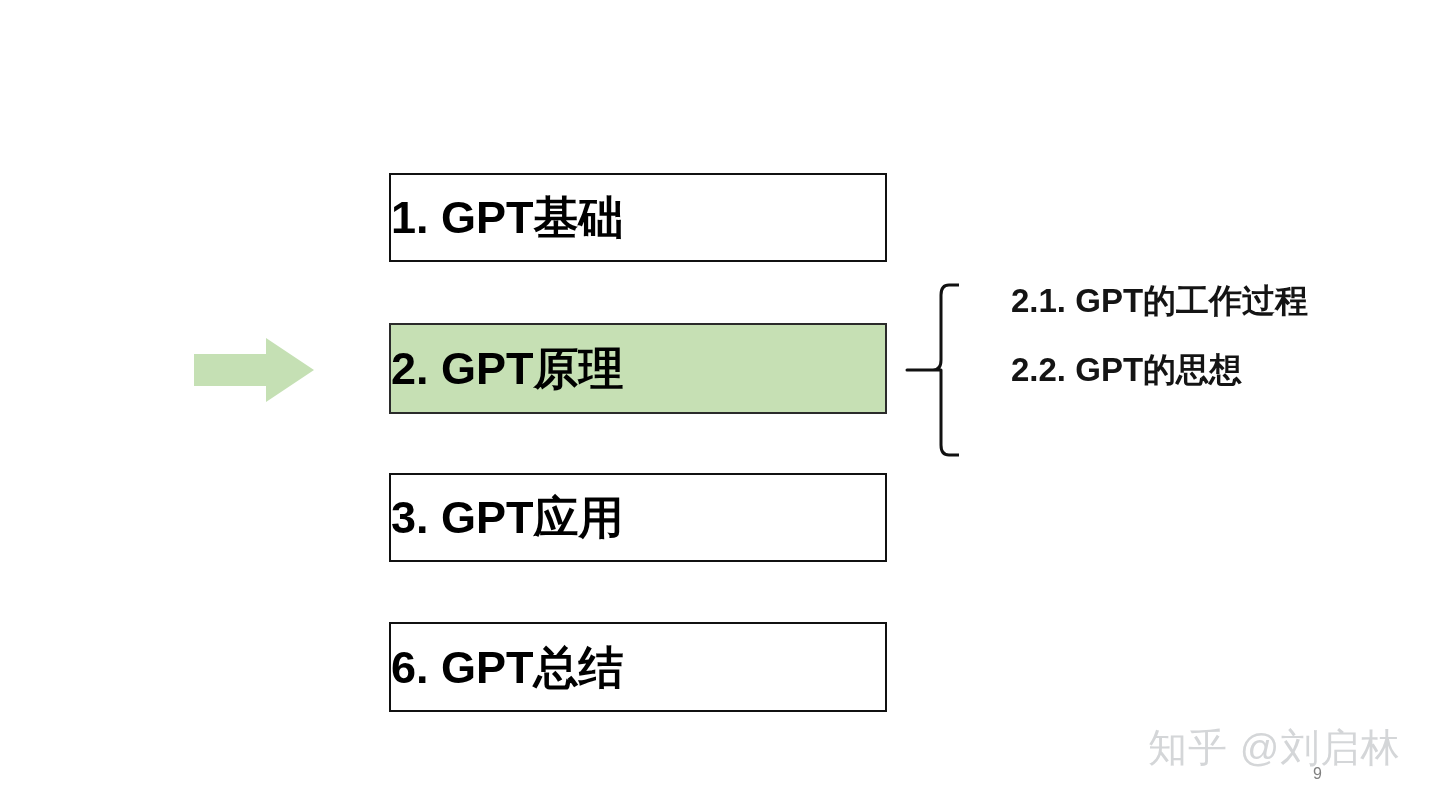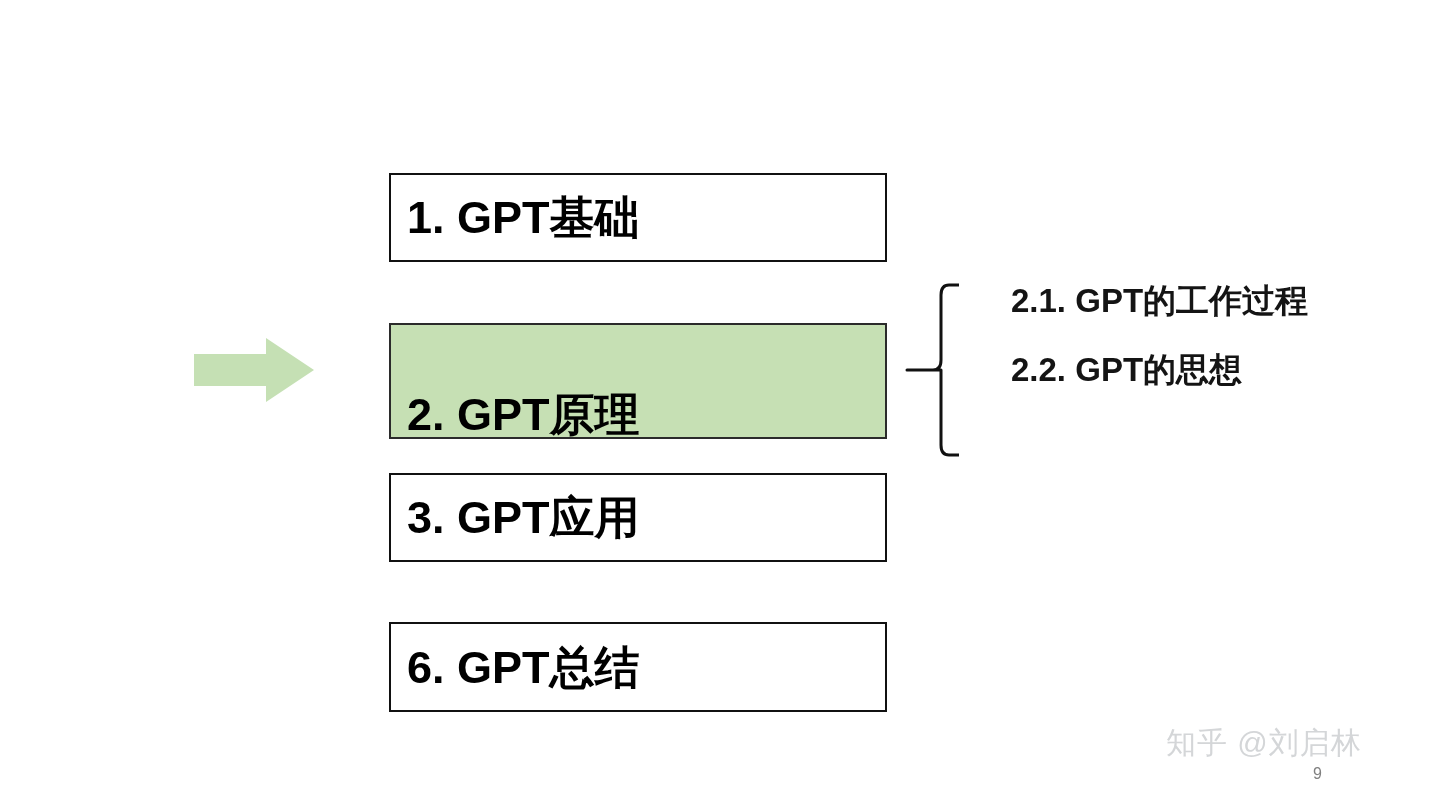--- a/index.html
+++ b/index.html
@@ -39,30 +39,28 @@
     box-sizing: border-box;
     border: 2px solid #111111;
     background: #ffffff;
     display: flex;
     align-items: center;
   }
   .section-box .section-label {
     font-size: 45px;
     font-weight: 700;
     color: #000000;
-    padding-left: 16px;
     line-height: 1;
     white-space: pre;
   }
   #box-1 { top: 173px;  height: 89px; }
   #box-2 {
-    top: 323px;  height: 116px;
+    top: 323px;  height: 91px;
     background: #c6e0b4;
     border: 2px solid #2b2b2b;
-    align-items: flex-end;
   }
   #box-3 { top: 473px;  height: 89px; }
   #box-4 { top: 622px;  height: 90px; }
 
   
   #pointer-arrow {
     position: absolute;
     left: 194px;
     top: 338px;
     width: 120px;
@@ -100,28 +98,27 @@
     font-size: 16px;
     color: #808080;
     line-height: 1;
   }
 
   
   #watermark {
     position: absolute;
     left: 1148px;
     top: 728px;
-    font-size: 30px;
+    font-size: 39px;
     font-weight: 500;
     color: #d4d6d8;
     letter-spacing: 1px;
     line-height: 1;
     white-space: pre;
     user-select: none;
-    margin-left: 18px;
   }
 </style>
 </head>
 <body>
 
 <div id="slide">
 
 
   <div id="pointer-arrow">
     <svg width="120" height="64" viewBox="0 0 120 64" xmlns="http://www.w3.org/2000/svg">

